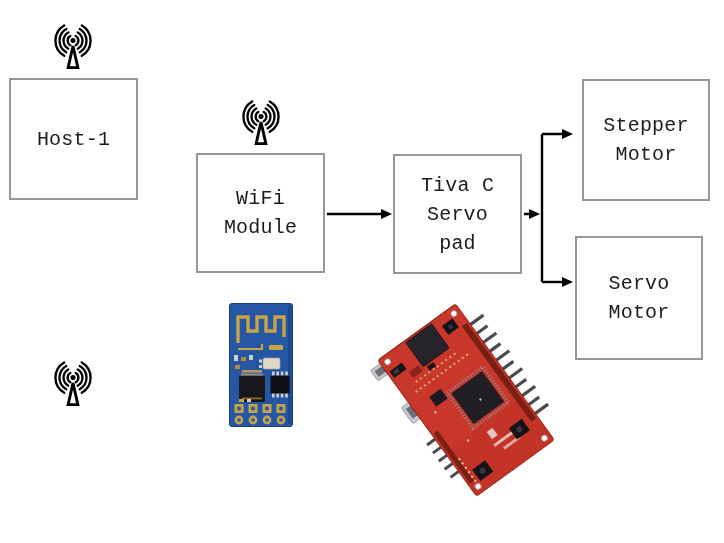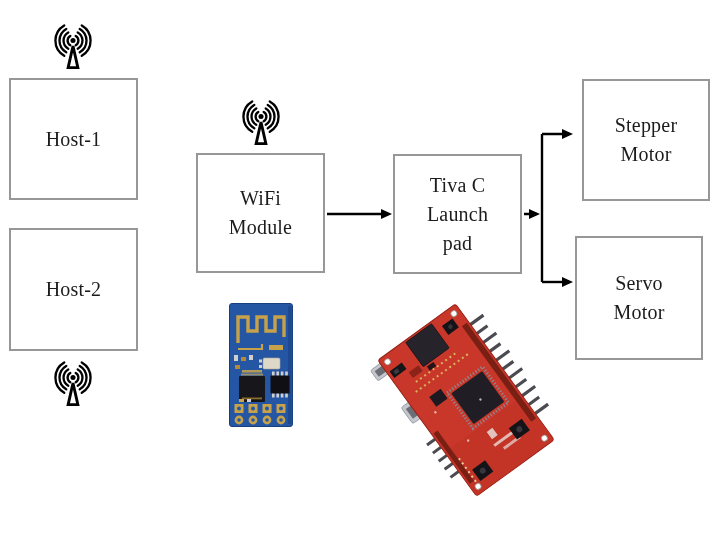--- a/index.html
+++ b/index.html
@@ -1,18 +1,18 @@
 <!DOCTYPE html>
 <html><head>
 <meta charset="utf-8">
 <style>
   html,body{margin:0;padding:0;background:#ffffff;}
   .stage{
     position:relative;width:724px;height:540px;background:#ffffff;overflow:hidden;
-    font-family:Liberation Serif, serif;color:#1c1c1c;border-radius:27px;
+    font-family:Liberation Mono, monospace;color:#1c1c1c;border-radius:27px;
   }
   .box{
     position:absolute;background:#ffffff;border:2px solid #979797;
     display:flex;align-items:center;justify-content:center;text-align:center;
     box-sizing:border-box;
   }
   .box-label{
     white-space:pre-line;font-size:20px;line-height:29px;color:#1c1c1c;
     letter-spacing:0.2px;
   }
@@ -50,32 +50,29 @@
     <use href="#antenna-sym" width="60" height="60"></use>
   </svg>
   <svg class="abs" style="left:234px;top:93px" width="54" height="58" viewBox="0 0 60 60">
     <use href="#antenna-sym" width="60" height="60"></use>
   </svg>
 
   <div class="box" style="left:9px;top:78px;width:129px;height:122px">
     <span class="box-label">Host-1</span>
   </div>
 
-  <div class="box" style="left:9px;top:228px;width:129px;height:123px">
-    <span class="box-label">Host-2</span>
-  </div>
 
   <div class="box" style="left:196px;top:153px;width:129px;height:120px">
     <span class="box-label">WiFi
 Module</span>
   </div>
 
   <div class="box" style="left:393px;top:154px;width:129px;height:120px">
     <span class="box-label">Tiva C
-Launch
+Servo
 pad</span>
   </div>
 
   <div class="box" style="left:582px;top:79px;width:128px;height:122px">
     <span class="box-label">Stepper
 Motor</span>
   </div>
 
   <div class="box" style="left:575px;top:236px;width:128px;height:124px">
     <span class="box-label">Servo

